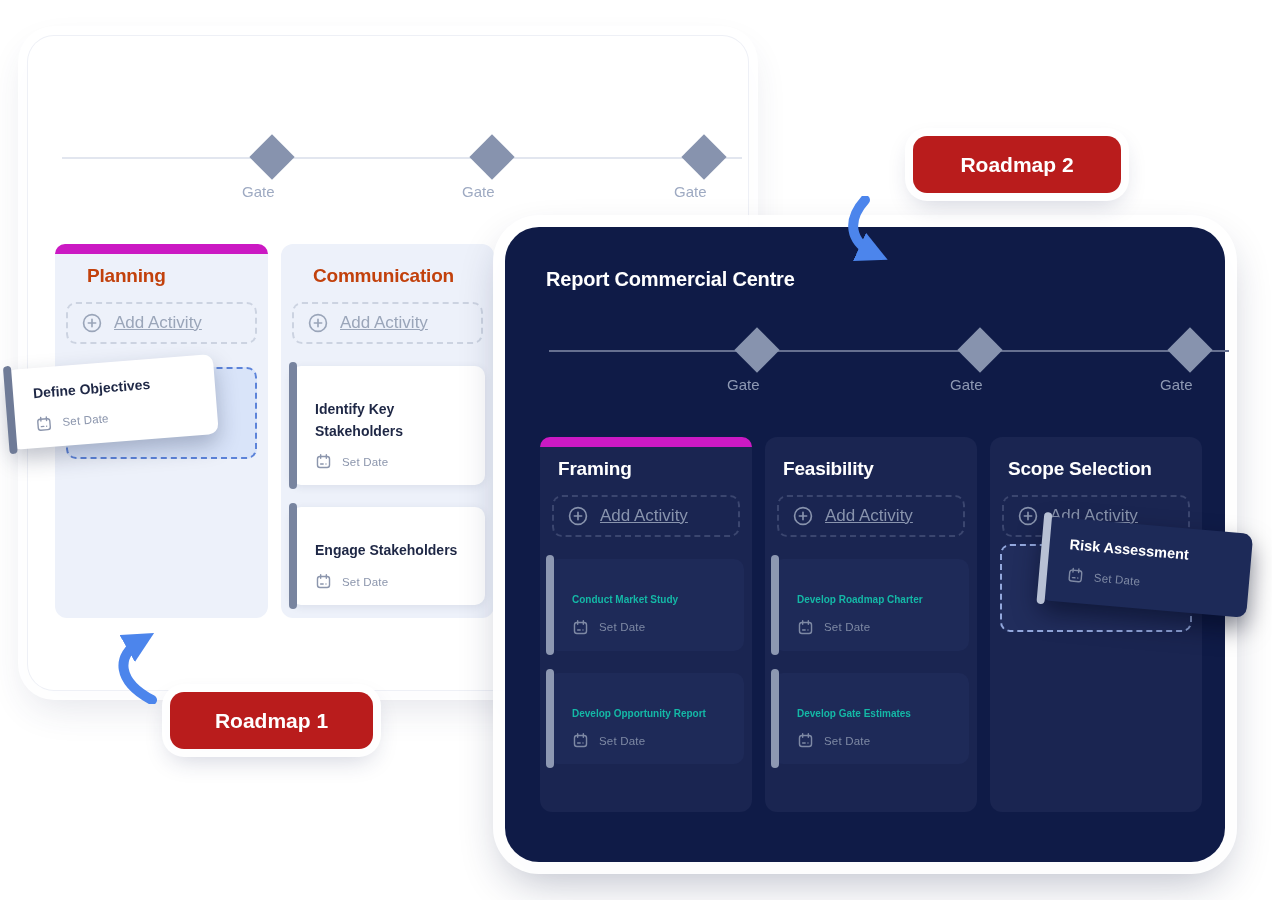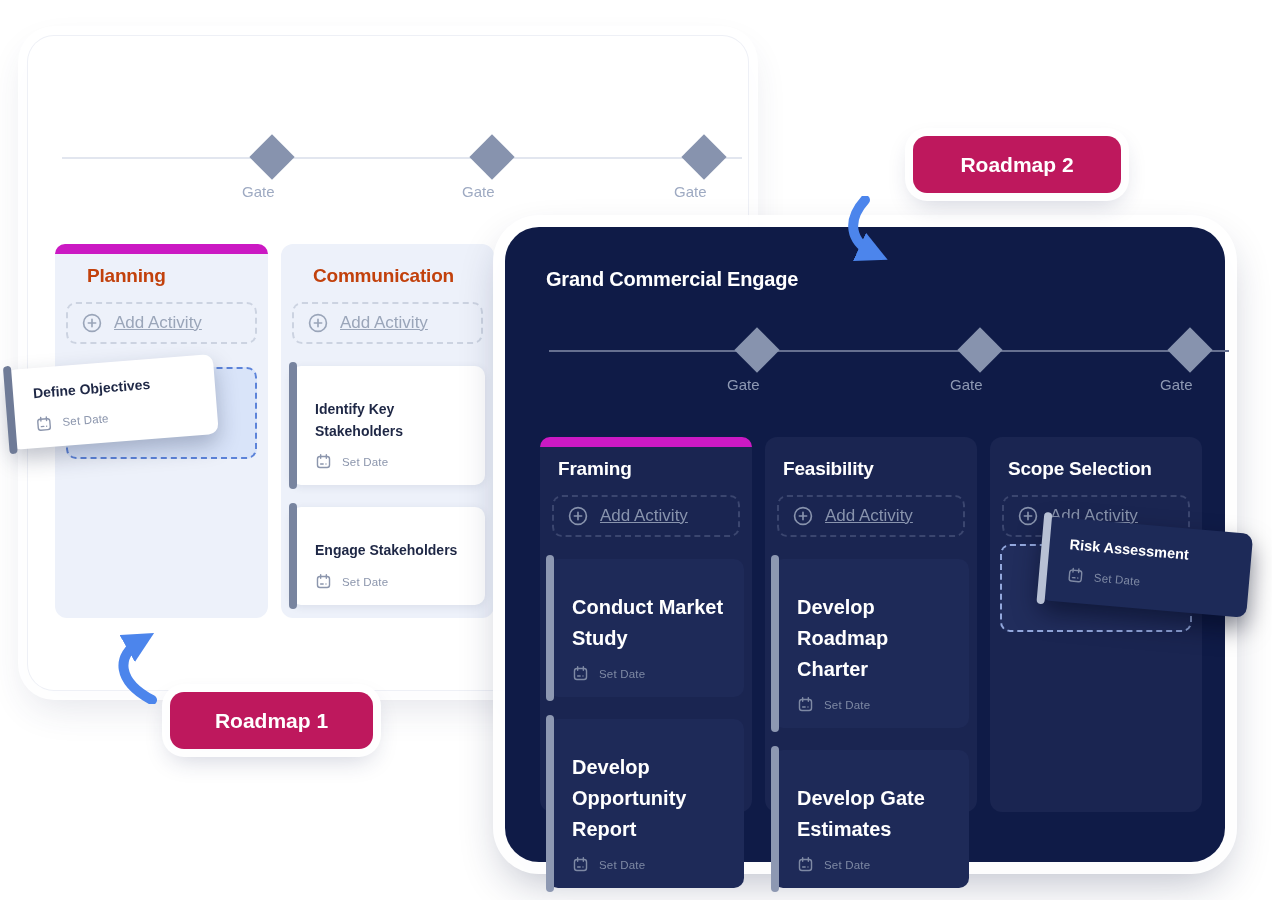--- a/index.html
+++ b/index.html
@@ -66,21 +66,21 @@
     position:relative;border-radius:10px;box-sizing:border-box;
     padding:33px 10px 15px 24px;cursor:pointer;
   }
   .board-light .acard{margin:22px 9px 0 10px;background:#ffffff;box-shadow:0 2px 8px rgba(30,40,80,.09);}
   .board-dark .acard{margin:22px 8px 0 8px;background:#1e2a58;}
   .abar{position:absolute;left:-2px;top:-4px;bottom:-4px;width:8px;border-radius:5px;}
   .board-light .abar{background:#78849f;}
   .board-dark .abar{background:#8d98b2;}
   .acard-title{font-weight:bold;line-height:1.55;}
   .board-light .acard-title{font-size:14px;color:#1e2745;}
-  .board-dark .acard-title{font-size:20px;color:#ffffff;}
+  .board-dark .acard-title{font-size:10px;color:#14b8a6;}
   .date-row{display:flex;align-items:center;gap:10px;margin-top:11px;}
   .date-row .dlabel{font-size:11.5px;letter-spacing:.2px;}
   .board-light .date-row{color:#8c96ad;}
   .board-dark .date-row{color:#7e89a4;}
   .date-row .dlabel{color:inherit;}
   
   .dropzone{border-radius:10px;box-sizing:border-box;}
   .dz-light{margin:23px 11px 0;height:92px;border:2px dashed #5c83d9;background:#d9e4f9;}
   .dz-dark{margin:7px 10px 0;height:88px;border:2px dashed #93a8dd;background:#212d5c;}
   
@@ -99,21 +99,21 @@
     left:537px;top:298px;width:208px;height:84px;
     background:#1d2a58;transform:rotate(5deg);
     box-shadow:0 12px 24px rgba(0,5,25,.5);z-index:6;
   }
   .drag-dark .acard-title{font-size:14.5px;color:#ffffff;font-weight:bold;}
   .drag-dark .date-row{color:#7e89a4;}
   .drag-light .abar{background:#6f7b97;}
   .drag-dark .abar{background:#b7c0d4;}
   
   .badge{
-    position:absolute;z-index:8;border-radius:14px;background:#be185d;
+    position:absolute;z-index:8;border-radius:14px;background:#b91c1c;
     color:#ffffff;font-weight:bold;font-size:21px;
     display:flex;align-items:center;justify-content:center;
     box-shadow:0 0 0 8px rgba(255,255,255,.95), 0 10px 24px rgba(30,40,90,.22);
     cursor:pointer;
   }
   .badge-1{left:170px;top:692px;width:203px;height:57px;}
   .badge-2{left:913px;top:136px;width:208px;height:57px;}
   
   .arrow{position:absolute;z-index:8;}
   .arrow-1{left:106px;top:620px;}
@@ -200,21 +200,21 @@
           <path d="M8 2.5V7.5M16 2.5V7.5"></path>
           <path d="M8 15.5h3.5"></path>
           <path d="M15.5 15.5h.01"></path>
         </svg>
       <span class="dlabel">Set Date</span>
     </div>
   </div>
 </div>
 
 <div class="board board-dark">
-  <div class="board-title">Grand Commercial Engage</div>
+  <div class="board-title">Report Commercial Centre</div>
 
   <div class="tl-line"></div>
   <div class="gate" style="left:252px;top:123px;">
     <div class="gate-diamond"></div>
     <div class="gate-label">Gate</div>
   </div>
   <div class="gate" style="left:475px;top:123px;">
     <div class="gate-diamond"></div>
     <div class="gate-label">Gate</div>
   </div>

